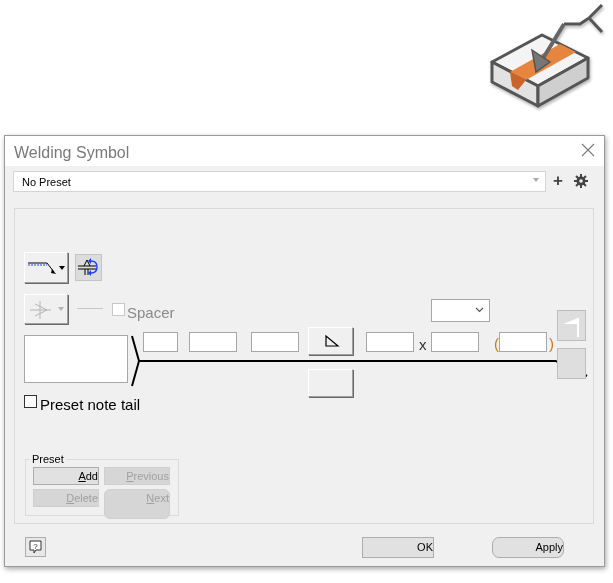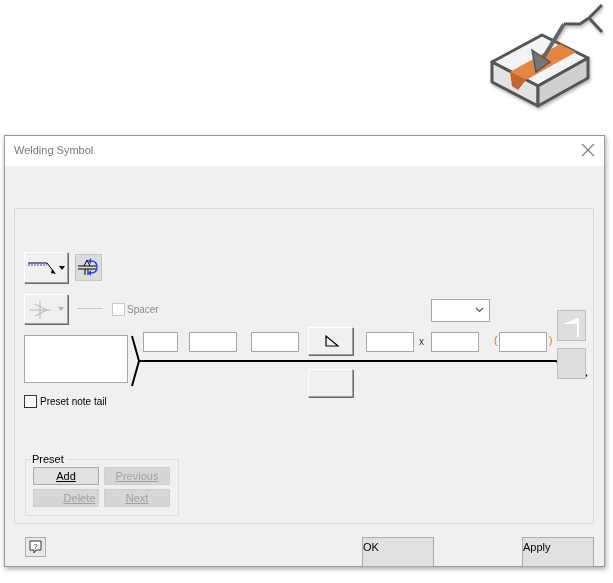--- a/index.html
+++ b/index.html
@@ -7,52 +7,52 @@
     body { position: relative; font-family: "Liberation Sans", "DejaVu Sans", sans-serif; font-size: 11px; color: #000; }
 
     .hero-icon { position: absolute; left: 484px; top: 0; width: 129px; height: 118px; }
 
     .dialog {
       position: absolute; left: 4px; top: 135px; width: 601px; height: 432px;
       background: #f0f0f0; border: 1px solid #9a9a9a;
       box-shadow: 1px 2px 5px rgba(0,0,0,0.35);
     }
     .titlebar { position: absolute; left: 0; top: 0; right: 0; height: 30px; background: #ffffff; }
-    .title { position: absolute; left: 9px; top: 8px; font-size: 11px; color: #7a7a7a; }
+    .title { position: absolute; left: 9px; top: 8px; font-size: 16px; color: #7a7a7a; }
     .close-btn { position: absolute; right: 8px; top: 6px; width: 16px; height: 16px; cursor: pointer; }
 
     .preset-row { position: absolute; left: 0; top: 30px; right: 0; height: 36px; }
     .preset-select {
       position: absolute; left: 8px; top: 5px; width: 533px; height: 21px;
       background: #fff; border: 1px solid #d4d4d4; padding: 4px 0 0 8px; font-size: 11px; color: #000;
     }
     .preset-caret { position: absolute; right: 6px; top: 6px; width: 0; height: 0;
       border-left: 3px solid transparent; border-right: 3px solid transparent; border-top: 4px solid #aaa; }
     .plus-btn { position: absolute; left: 545px; top: 5px; width: 16px; height: 20px; font-size: 17px; font-weight: bold; color: #444; text-align: center; line-height: 20px; cursor: pointer; }
     .gear-btn { position: absolute; left: 569px; top: 8px; width: 14px; height: 14px; cursor: pointer; }
 
     .panel { position: absolute; left: 9px; top: 72px; width: 580px; height: 316px; border: 1px solid #dadada; }
 
     .btn {
-      position: absolute; background: #e1e1e1; border: 1px solid #adadad; text-align: center; cursor: pointer;
-      font-size: 11px; line-height: 18px; text-decoration: underline;
+      position: absolute; background: #e1e1e1; border: 1px solid #adadad; text-align: right; cursor: pointer;
+      font-size: 11px; line-height: 18px;
     }
     .btn.raised { background: #f0f0f0; border-top: 1px solid #fff; border-left: 1px solid #fff; border-right: 1px solid #a0a0a0; border-bottom: 1px solid #a0a0a0; box-shadow: 1px 1px 0 #696969; }
     .btn.disabled { color: #a0a0a0; background: #d6d6d6; border-color: #cfcfcf; }
     .u { text-decoration: underline; }
 
     .field { position: absolute; background: #fff; border: 1px solid #a7a7a7; }
-    .label { position: absolute; font-size: 10px; white-space: nowrap; text-align: center; }
+    .label { position: absolute; font-size: 15px; white-space: nowrap; text-align: center; }
     .checkbox { position: absolute; width: 13px; height: 13px; background: #fff; border: 1px solid #333; cursor: pointer; }
     .checkbox.disabled { border-color: #c8c8c8; }
 
     .groupbox { position: absolute; left: 20px; top: 323px; width: 154px; height: 57px; border: 1px solid #dcdcdc; }
     .group-label { position: absolute; left: 4px; top: -7px; background: #f0f0f0; padding: 0 2px; font-size: 11px; }
 
-    .dlg-btn { position: absolute; top: 401px; height: 30px; background: #e1e1e1; border: 1px solid #adadad; text-align: left; line-height: 19px; font-size: 11px; cursor: pointer; }
+    .dlg-btn { position: absolute; top: 401px; height: 21px; background: #e1e1e1; border: 1px solid #adadad; text-align: right; line-height: 19px; font-size: 11px; cursor: pointer; }
   </style>
 </head>
 <body>
 
 <div class="hero-icon">
   <svg width="129" height="118" viewBox="0 0 129 118">
     <defs>
       <filter id="sh" x="-10%" y="-10%" width="130%" height="130%">
           <feDropShadow dx="1" dy="2" stdDeviation="1.5" flood-opacity="0.3"></feDropShadow>
         </filter>
@@ -79,20 +79,39 @@
 <div class="dialog">
   <div class="titlebar">
     <span class="title">Welding Symbol</span>
     <span class="close-btn">
       <svg width="16" height="16" viewBox="0 0 16 16">
           <path d="M2 2 L14 14 M14 2 L2 14" stroke="#7a7a7a" stroke-width="1.1"></path>
         </svg>
     </span>
   </div>
 
+  <div class="preset-row">
+    <div class="preset-select">
+      <span>No Preset</span>
+      <span class="preset-caret"></span>
+    </div>
+    <span class="plus-btn">+</span>
+    <span class="gear-btn">
+      <svg width="14" height="14" viewBox="0 0 14 14">
+        <g fill="#444">
+          <circle cx="7" cy="7" r="4.5"></circle>
+          <rect x="6" y="0" width="2" height="14"></rect>
+          <rect x="0" y="6" width="14" height="2"></rect>
+          <rect x="6" y="0" width="2" height="14" transform="rotate(45 7 7)"></rect>
+          <rect x="6" y="0" width="2" height="14" transform="rotate(-45 7 7)"></rect>
+        </g>
+        <circle cx="7" cy="7" r="1.8" fill="#f0f0f0"></circle>
+      </svg>
+    </span>
+  </div>
 
   <div class="panel"></div>
 
   <div class="btn raised" style="left:19px; top:116px; width:44px; height:31px;">
     <svg width="42" height="29" viewBox="0 0 42 29">
       <line x1="3" y1="10" x2="22" y2="10" stroke="#000" stroke-width="1"></line>
       <line x1="3" y1="12" x2="22" y2="12" stroke="#2a3cff" stroke-width="1" stroke-dasharray="2,1"></line>
       <polyline points="22,10 29,19" fill="none" stroke="#000" stroke-width="1"></polyline>
       <polygon points="27,16 31,21 26,20" fill="#000"></polygon>
       <polygon points="34,13 40,13 37,17" fill="#000"></polygon>
@@ -172,26 +191,26 @@
   </div>
   <div class="btn" style="left:28px; top:331px; width:66px; height:18px; line-height:16px;">
     <span class="u">A</span><span>dd</span>
   </div>
   <div class="btn disabled" style="left:99px; top:331px; width:66px; height:18px; line-height:16px;">
     <span class="u">P</span><span>revious</span>
   </div>
   <div class="btn disabled" style="left:28px; top:353px; width:66px; height:18px; line-height:16px;padding-left:27px;">
     <span class="u">D</span><span>elete</span>
   </div>
-  <div class="btn disabled" style="left:99px; top:353px; width:66px; height:18px; line-height:16px;">
+  <div class="btn disabled" style="left:99px; top:353px; width:66px; height:30px; line-height:16px;border-radius:6px;">
     <span class="u">N</span><span>ext</span>
   </div>
 
   <div class="btn" style="left:20px; top:401px; width:21px; height:20px; background:#e8e8e8; border-color:#adadad;">
     <svg width="19" height="18" viewBox="0 0 19 18">
       <path d="M4 3 H15 V12 H10 L8 15 V12 H4 Z" fill="#fff" stroke="#333" stroke-width="1"></path>
       <text x="9.5" y="10.5" font-size="8" text-anchor="middle" fill="#333" font-family="Liberation Sans, sans-serif">?</text>
     </svg>
   </div>
 
   <div class="dlg-btn" style="left:357px; width:72px;">OK</div>
-  <div class="dlg-btn" style="left:517px; width:72px;">Apply</div>
+  <div class="dlg-btn" style="left:487px; width:72px;border-radius:7px;">Apply</div>
 </div>
 
 </body></html>

